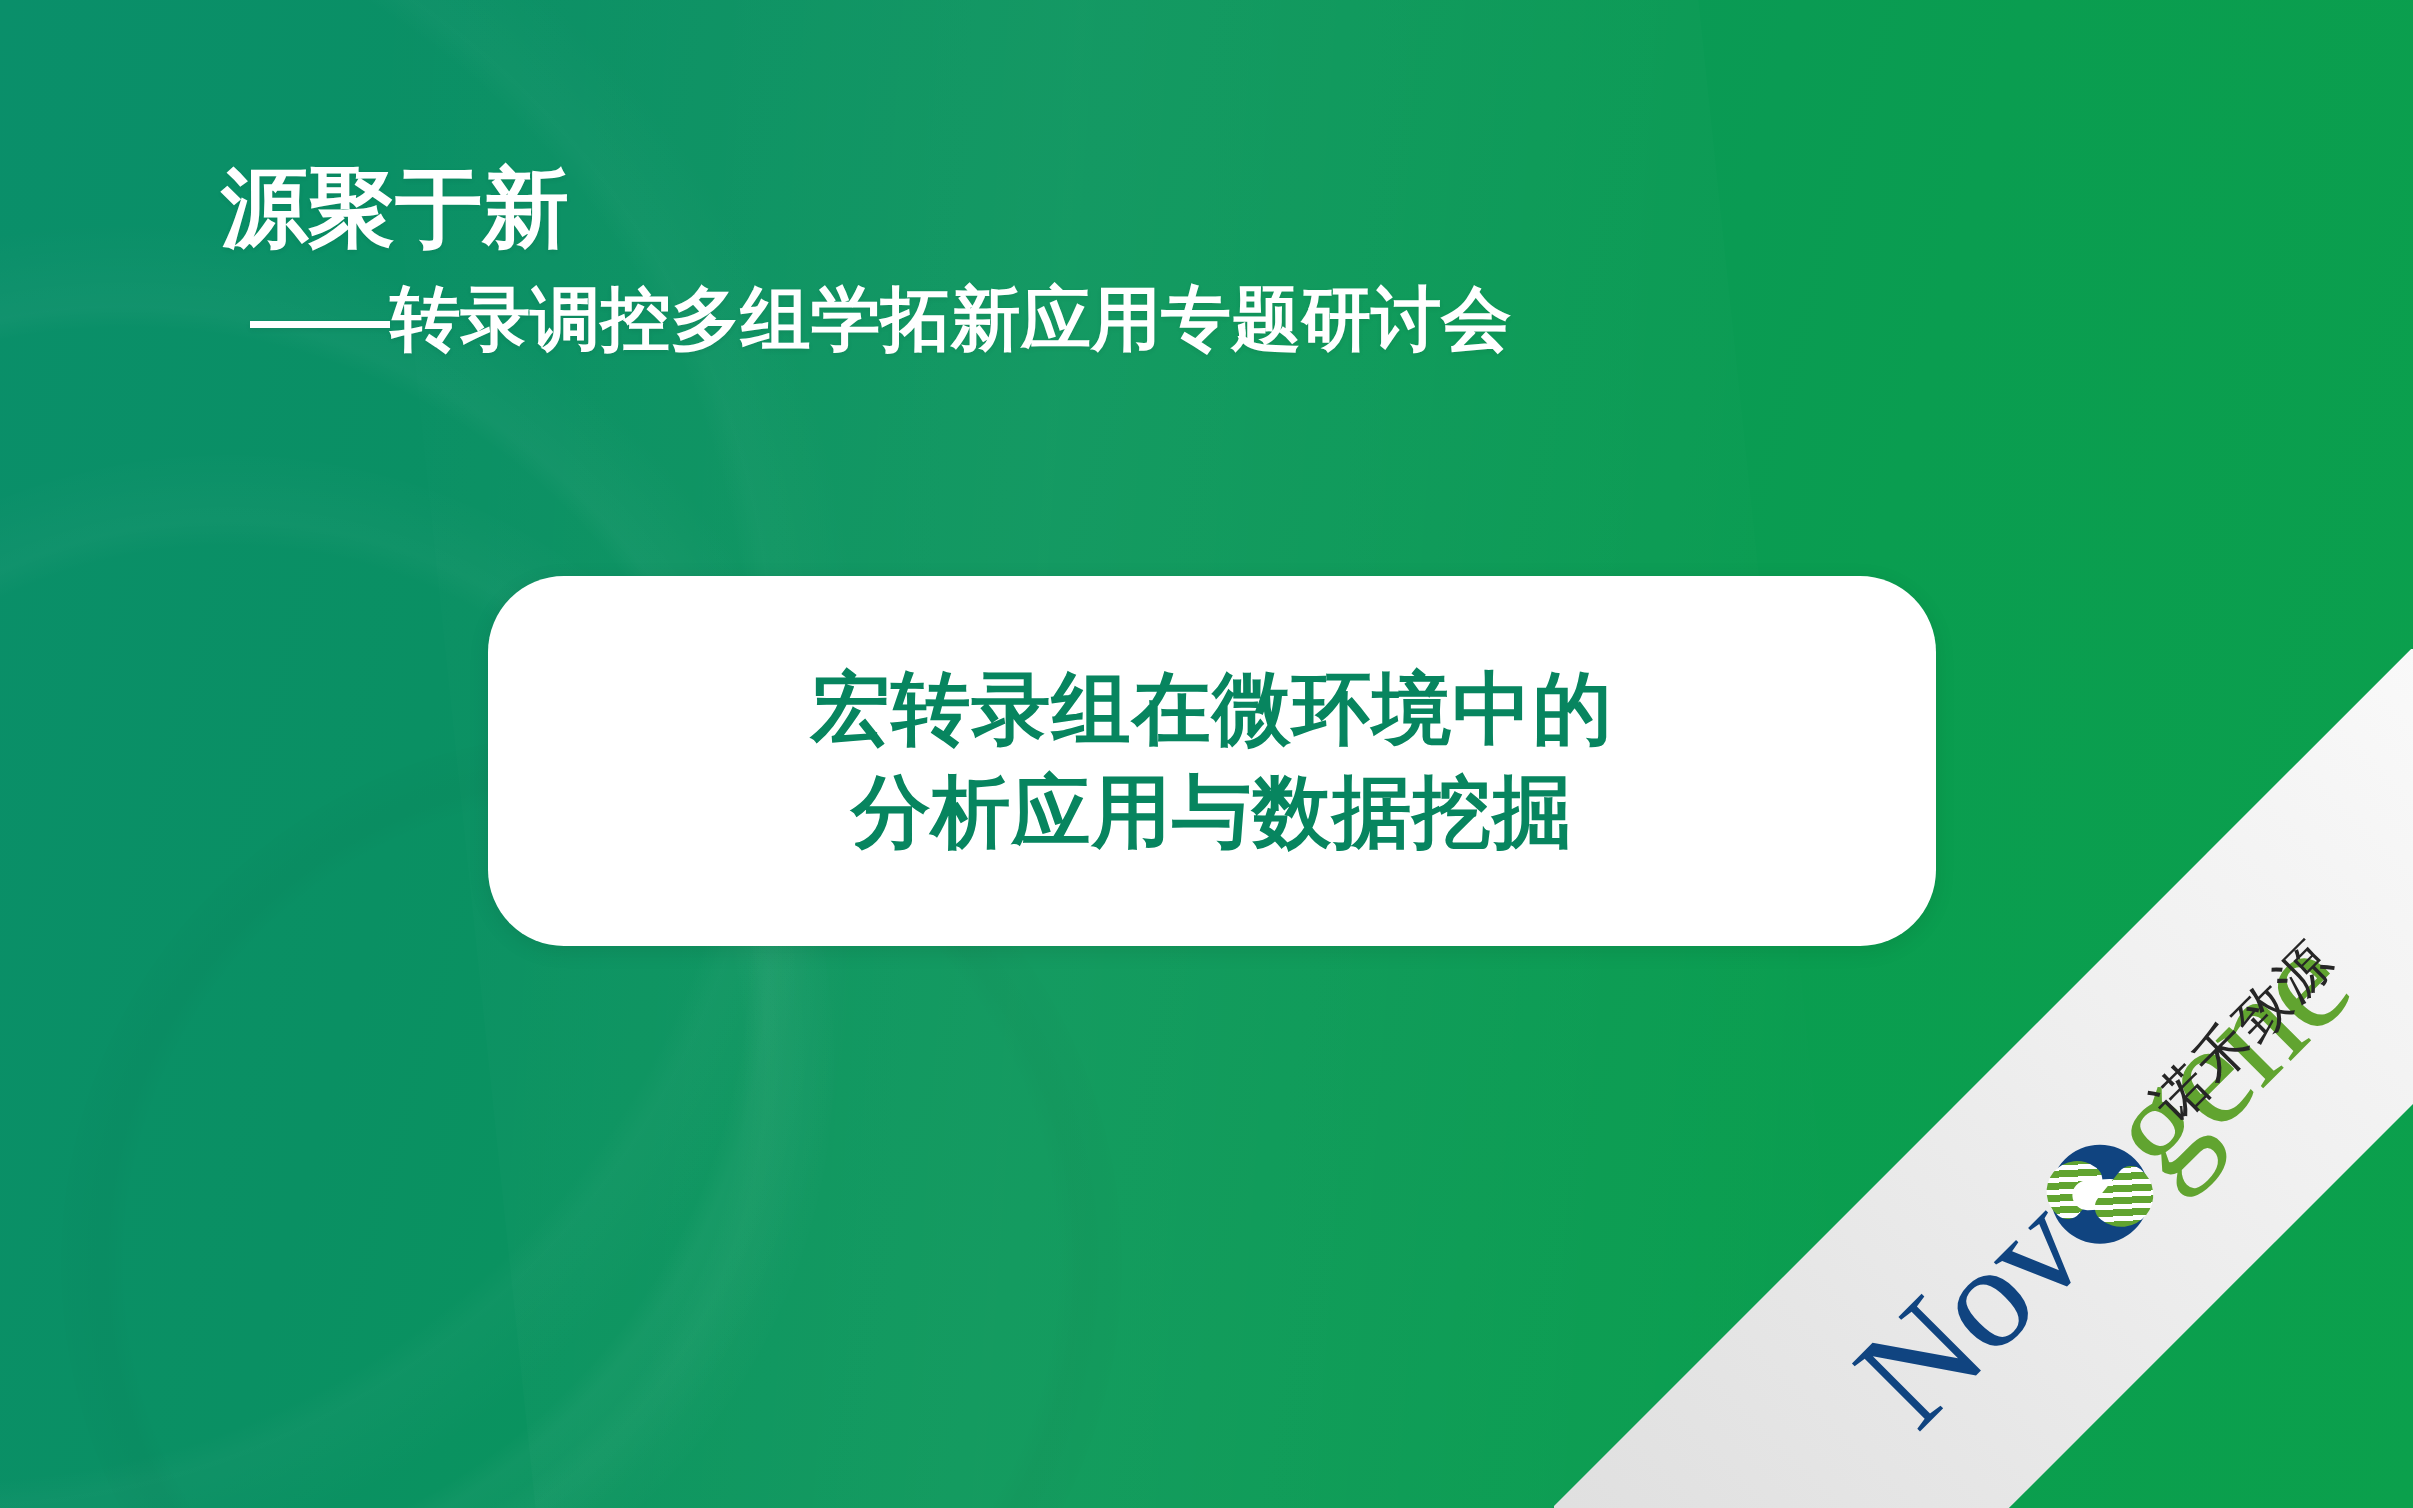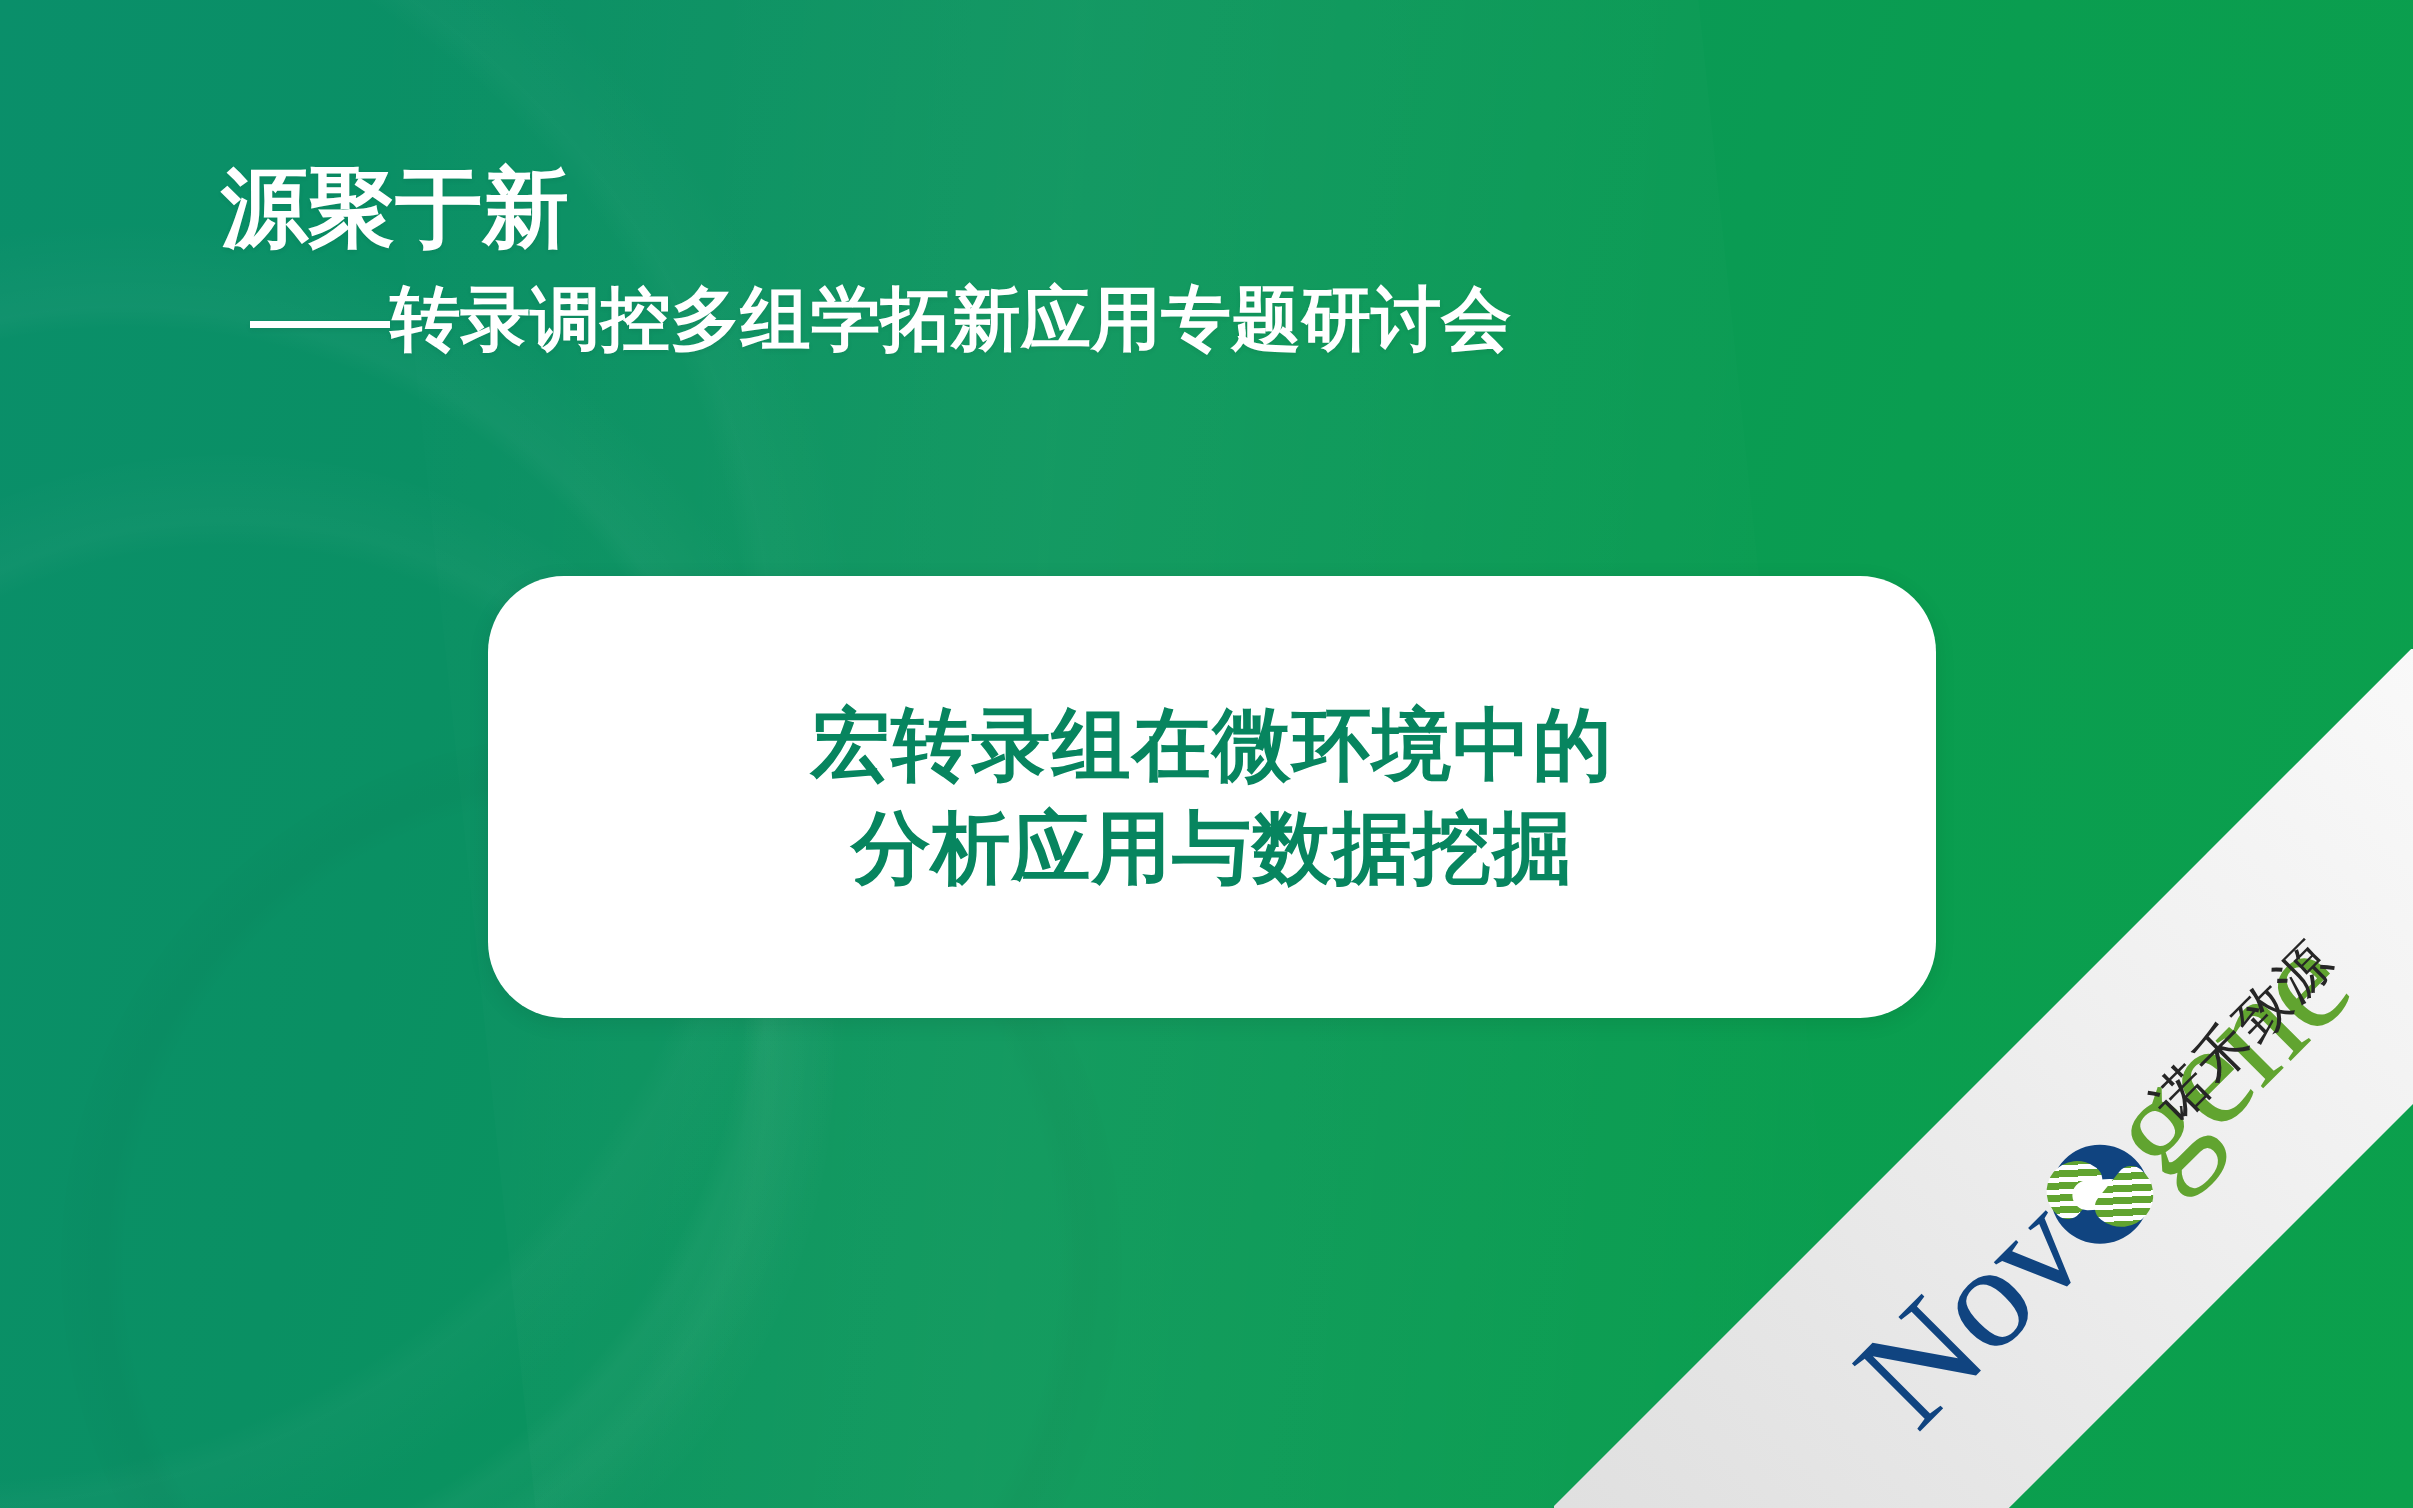--- a/index.html
+++ b/index.html
@@ -88,21 +88,21 @@
     margin-top: 12px;
     padding-left: 29px;
   }
 
   
   .card {
     position: absolute;
     left: 488px;
     top: 576px;
     width: 1448px;
-    height: 442px;
+    height: 370px;
     background: #ffffff;
     border-radius: 76px;
     box-shadow: 0 5px 21px rgba(0,0,0,0.09);
     display: flex;
     flex-direction: column;
     align-items: center;
     justify-content: center;
   }
   .card-title-line {
     color: #07855f;

